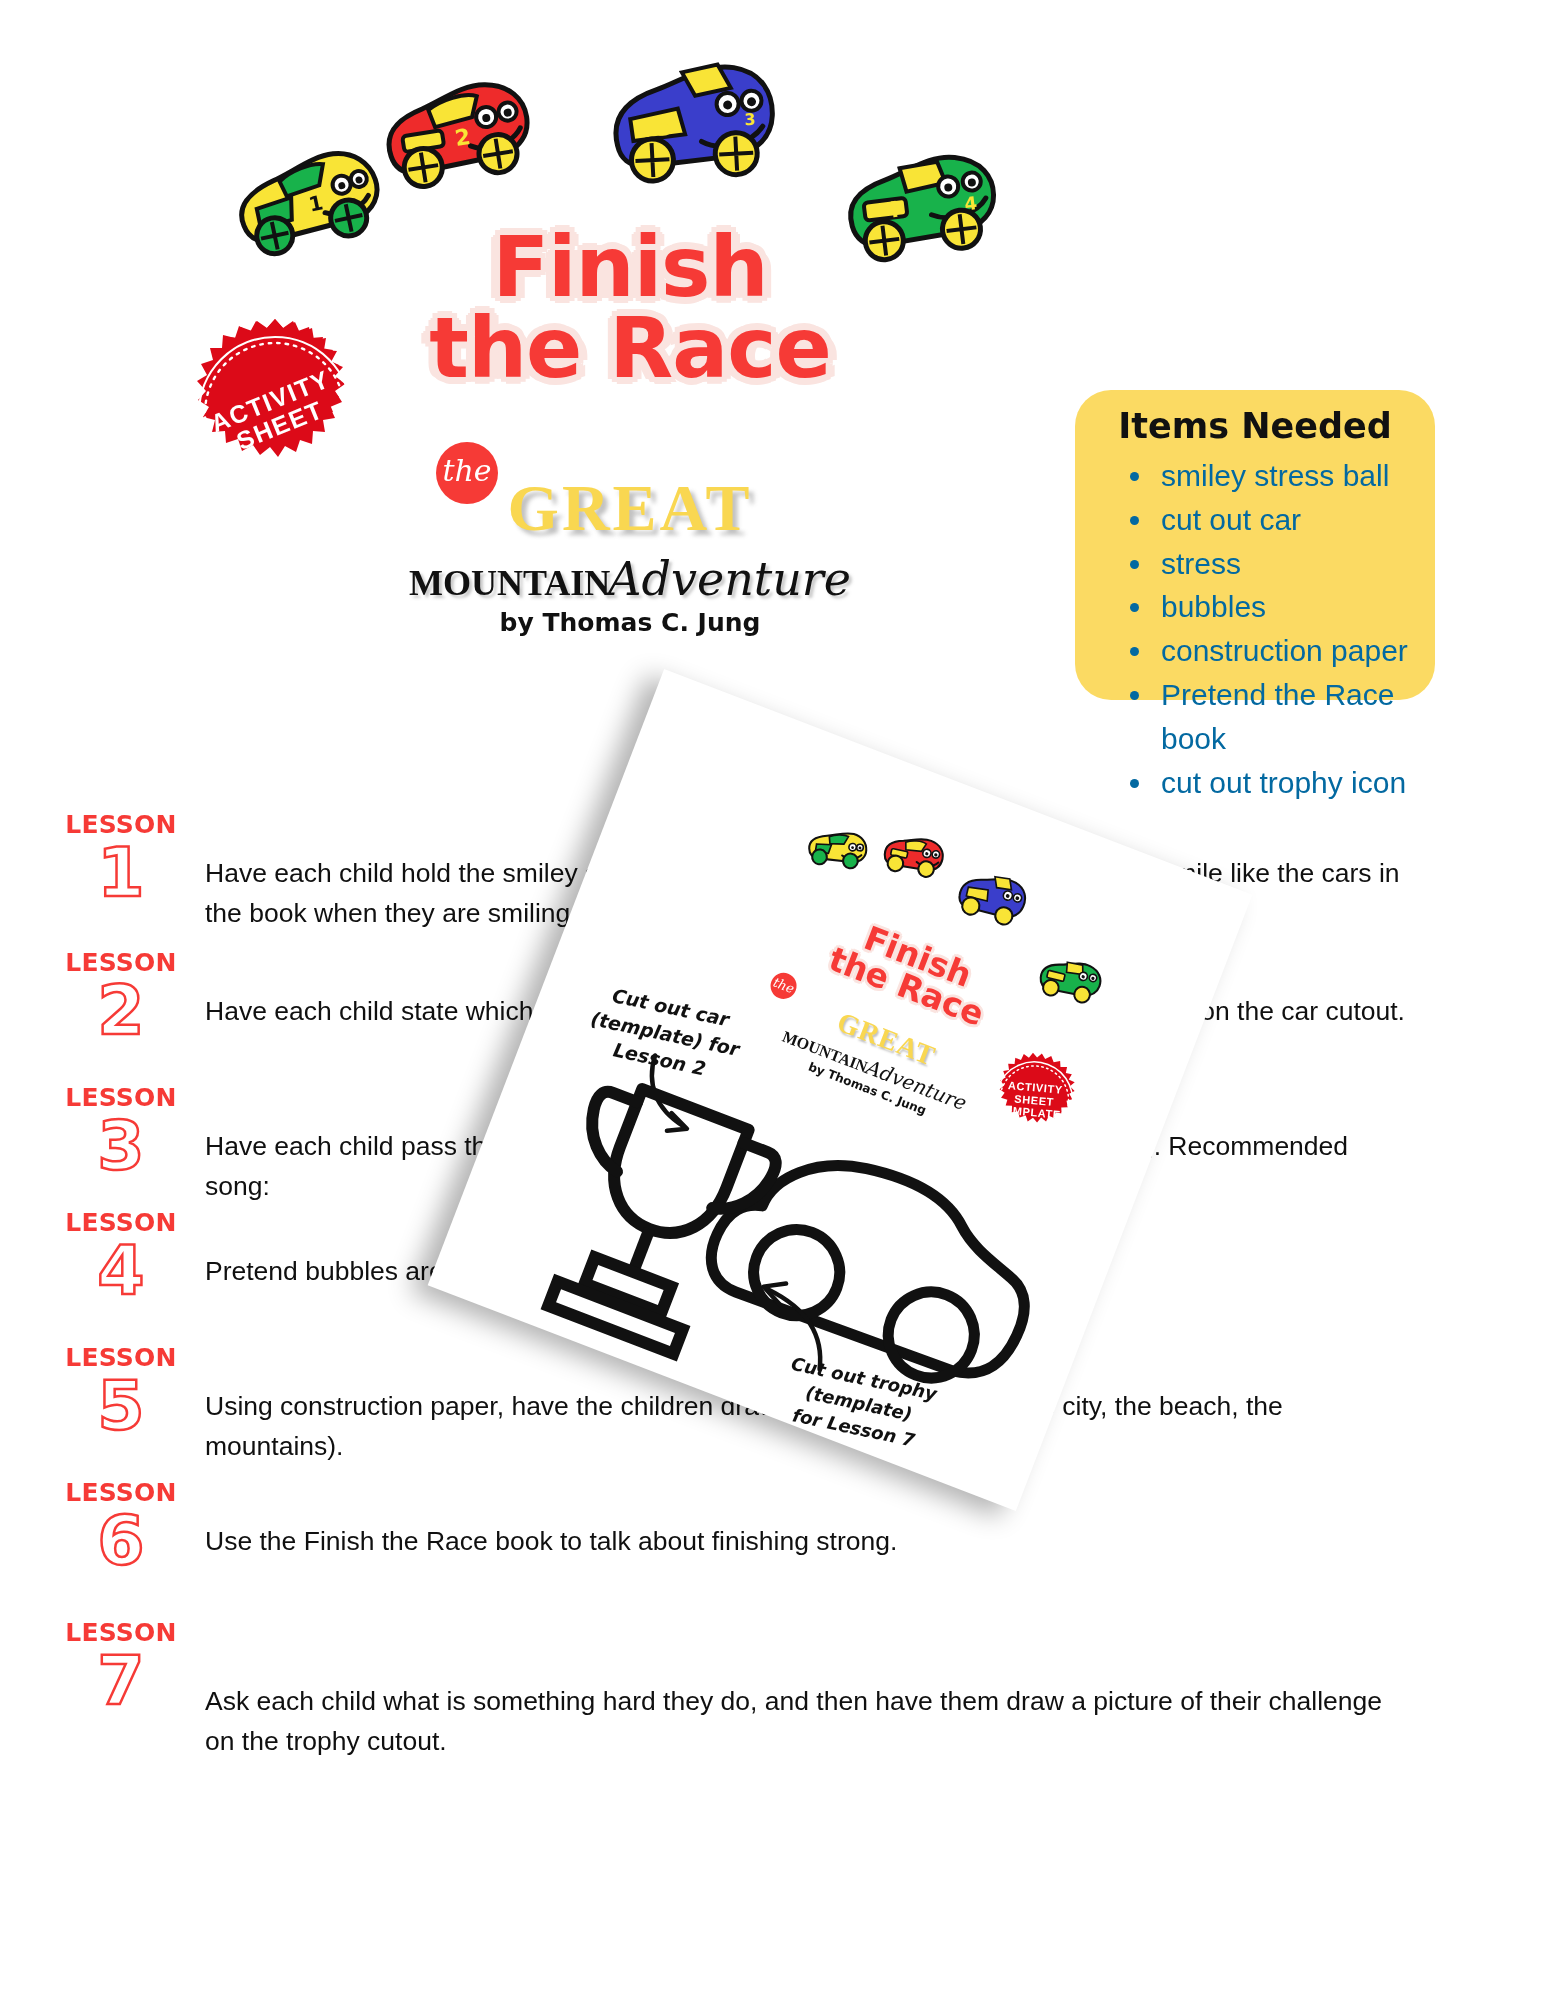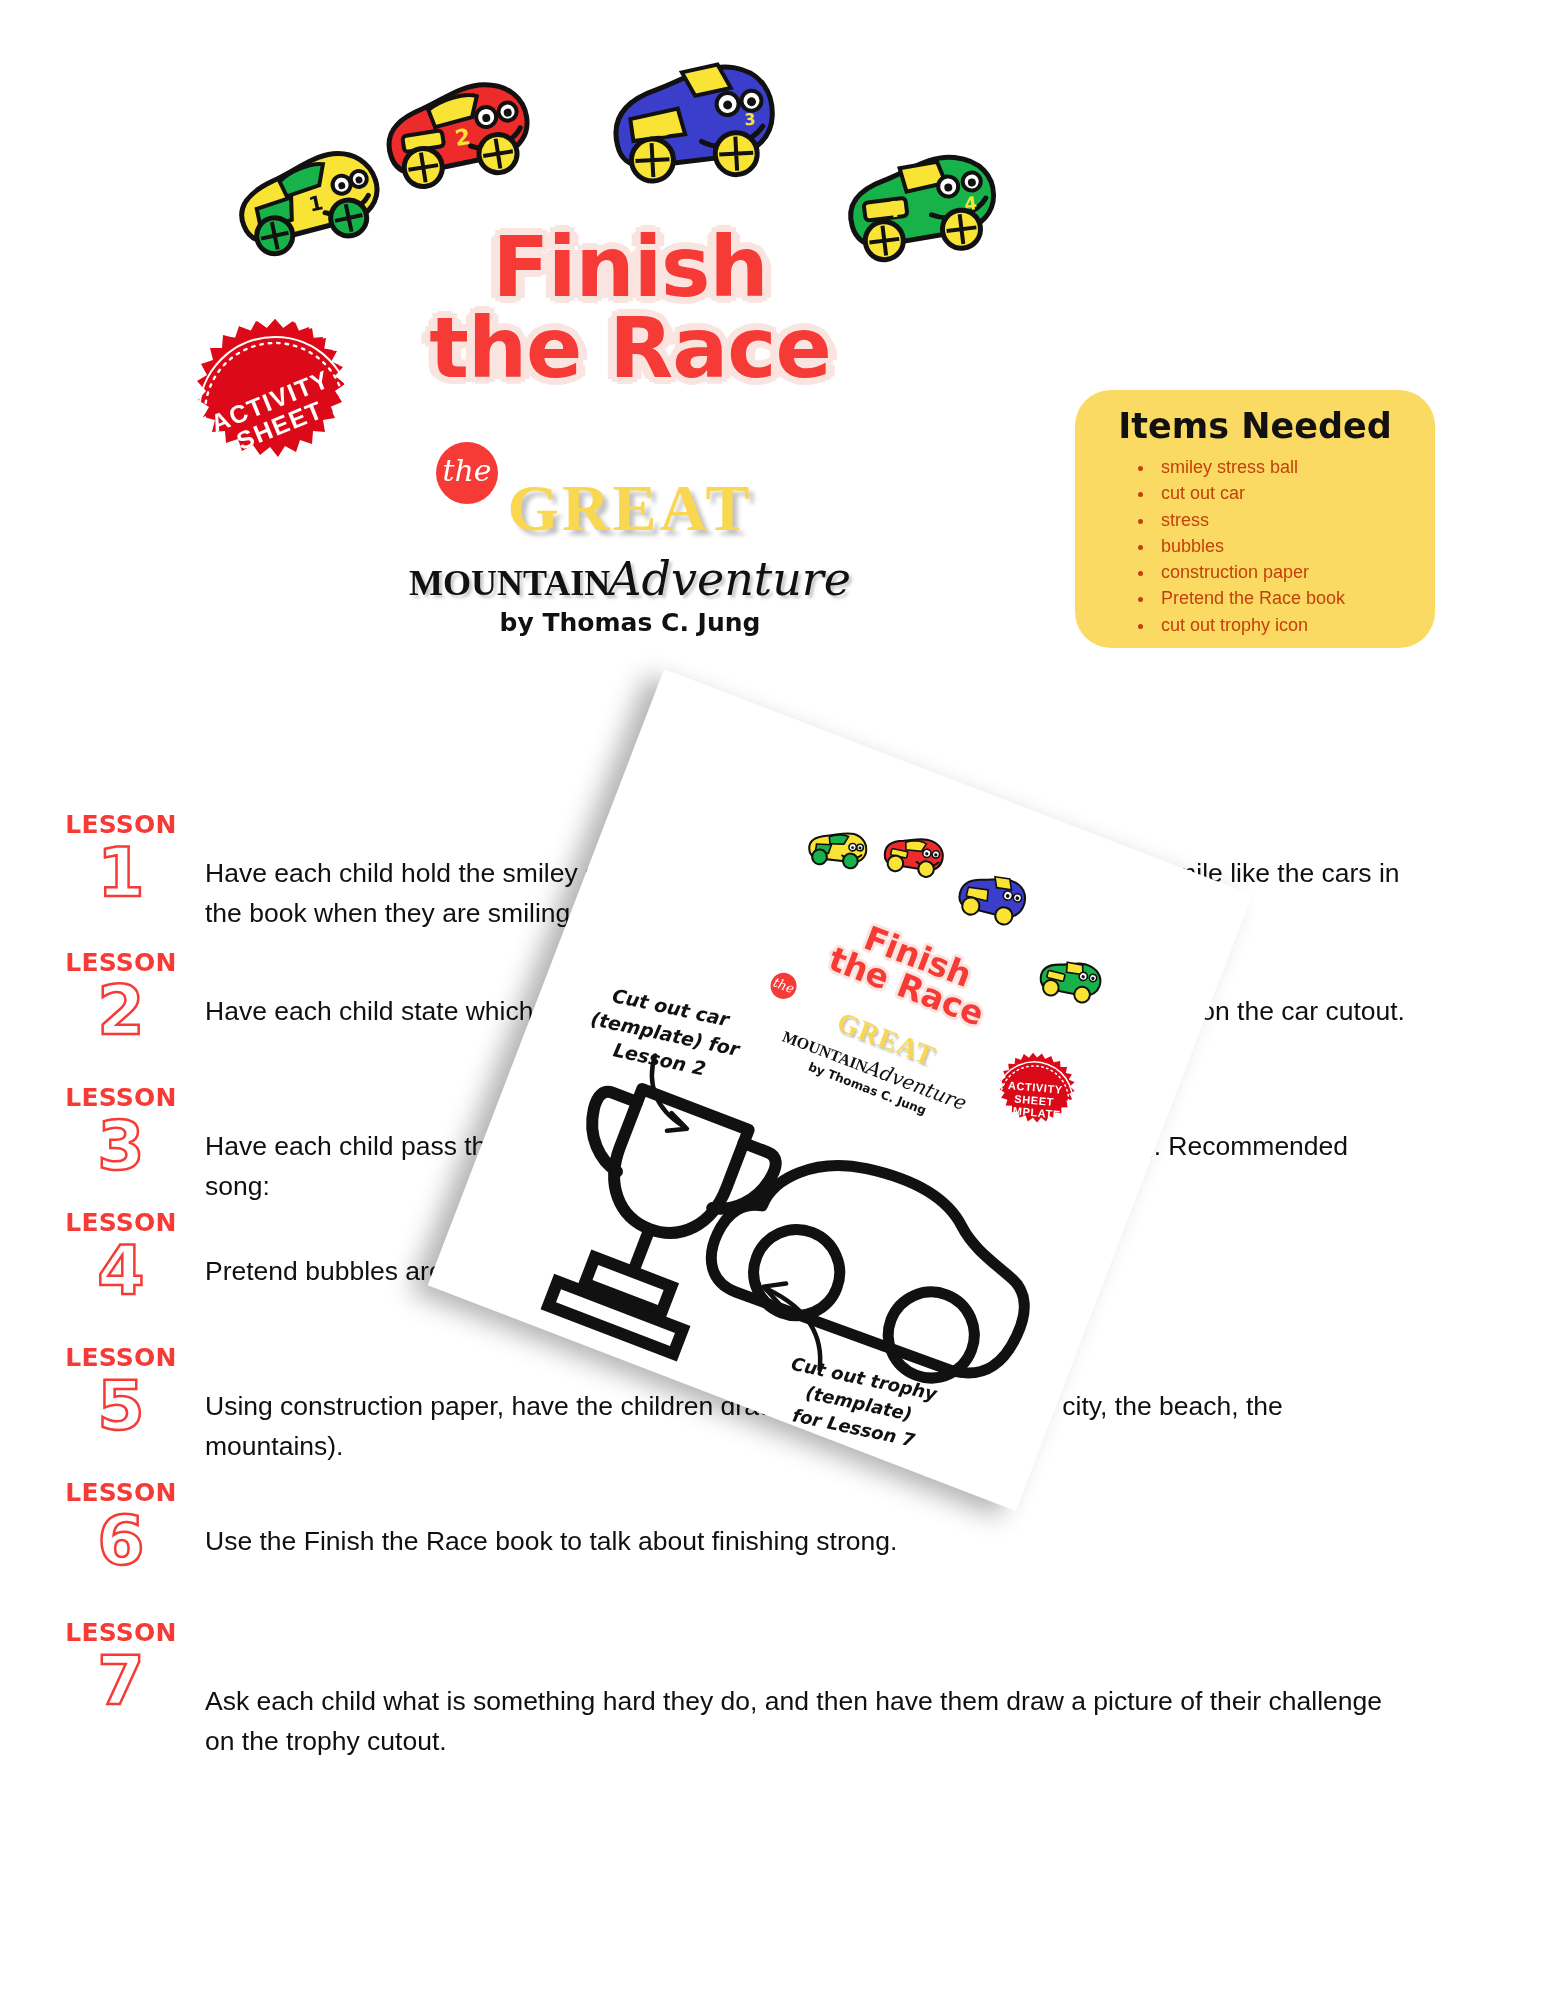--- a/index.html
+++ b/index.html
@@ -110,38 +110,38 @@
     font-family: "DejaVu Sans", sans-serif;
     font-weight: 700;
     font-size: 25px;
     color: #111;
   }
 
   
   .items-box {
     position: absolute;
     left: 1075px; top: 390px;
-    width: 360px; height: 258px;
+    width: 360px; height: 310px;
     background: #FBDA63;
     border-radius: 36px;
     padding: 16px 8px 8px 8px;
   }
   .items-title {
     text-align: center;
     font-family: "DejaVu Sans", sans-serif;
     font-weight: 700;
     font-size: 35px;
     color: #111;
     margin-bottom: 8px;
   }
   .items-list {
     list-style: disc;
     margin: 0 0 0 72px;
-    font-size: 18px;
-    color: #c2410c;
+    font-size: 30px;
+    color: #0369a1;
     line-height: 1.46;
   }
   .items-list li { padding-left: 6px; }
 
   
   .lesson-row { position: absolute; left: 0; width: 1420px; }
   .lesson-tag {
     position: absolute;
     left: 56px;
     width: 130px;

